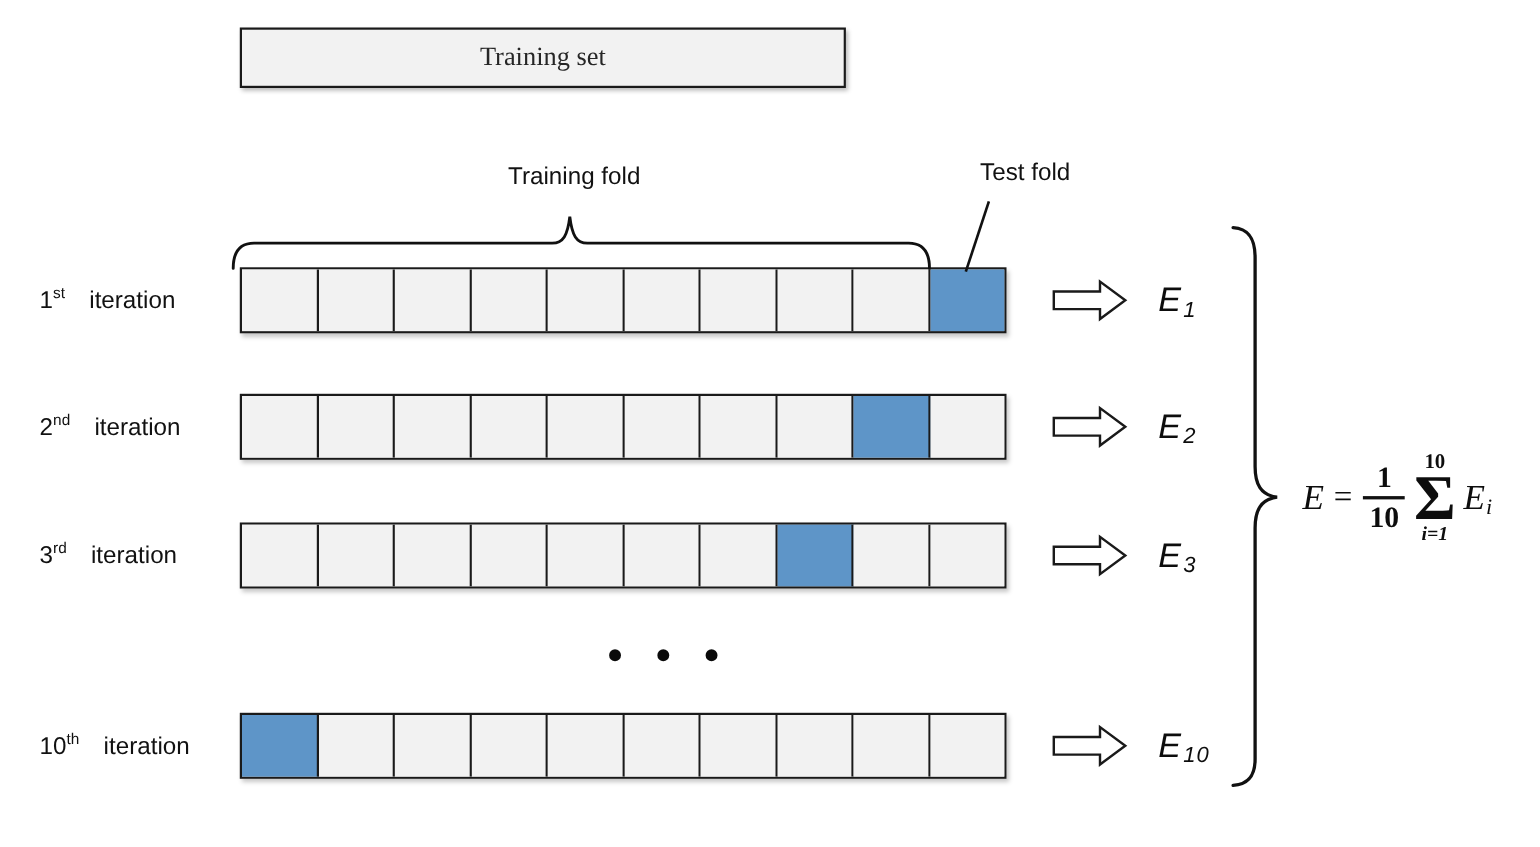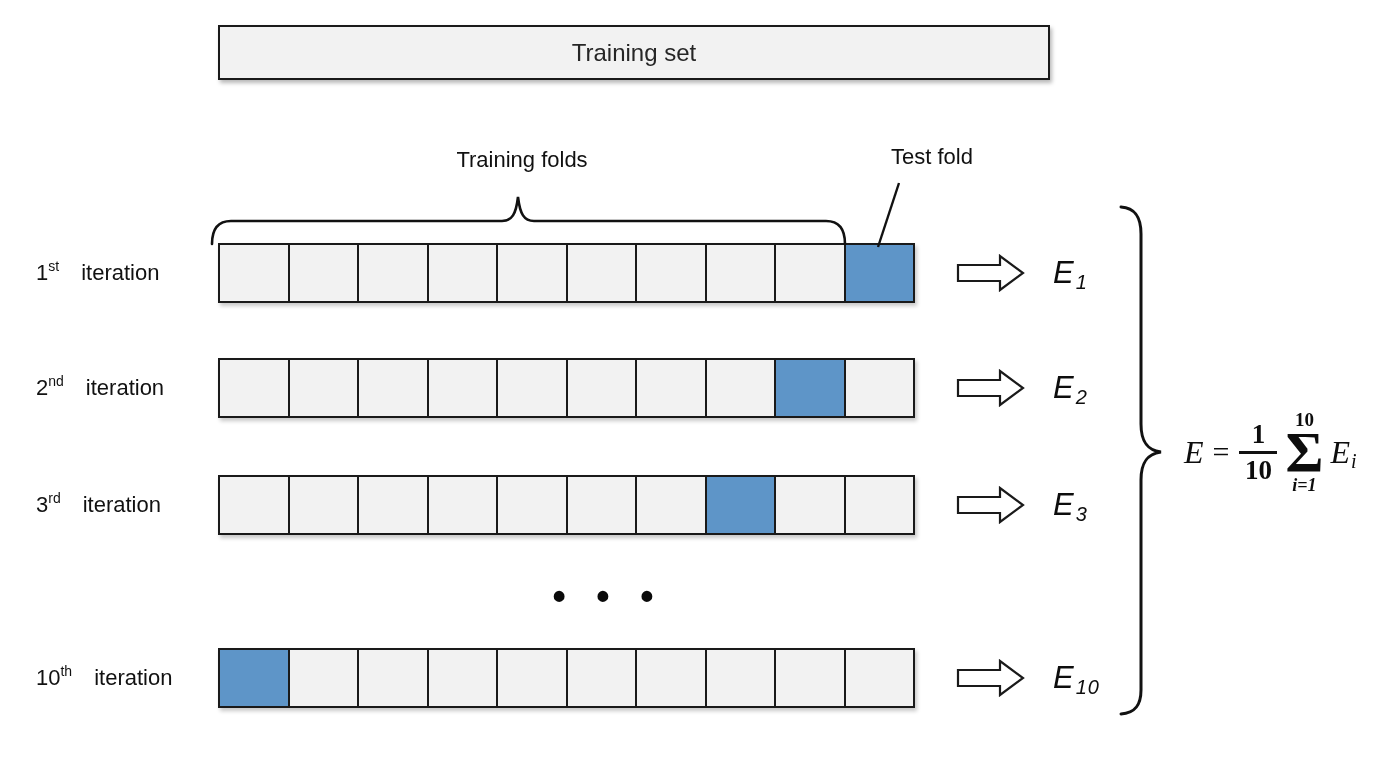--- a/index.html
+++ b/index.html
@@ -4,25 +4,25 @@
 <style>
   html,body { margin:0; padding:0; background:#ffffff; }
   .canvas {
     position:relative; width:1400px; height:770px; background:#ffffff;
     font-family:"Liberation Sans", sans-serif; color:#1a1a1a; overflow:hidden;
   }
   .abs { position:absolute; }
 
   
   .training-set-box {
-    left:218px; top:25px; width:832px; height:55px; box-sizing:border-box;
+    left:218px; top:25px; width:551px; height:55px; box-sizing:border-box;
     background:#f2f2f2; border:2px solid #1a1a1a;
     box-shadow:2px 3px 4px rgba(0,0,0,0.28);
     display:flex; align-items:center; justify-content:center;
-    font-size:24px; color:#262626;
+    font-size:24px; color:#262626;font-family:Liberation Serif, serif;
   }
 
   
   .training-folds-label { left:397px; top:147px; width:250px; text-align:center; font-size:22px; color:#111; }
   .test-fold-label { left:891px; top:144px; font-size:22px; color:#111; }
 
   
   .iter-row { left:0; width:1400px; height:60px; }
   .iter-label {
     position:absolute; left:36px; top:0; height:60px; display:flex; align-items:center;
@@ -74,21 +74,21 @@
 </style>
 </head>
 <body>
 
 <div class="canvas">
 
   <div class="abs training-set-box">
     <span>Training set</span>
   </div>
 
-  <div class="abs training-folds-label">Training folds</div>
+  <div class="abs training-folds-label">Training fold</div>
   <div class="abs test-fold-label">Test fold</div>
 
   <div class="abs iter-row" style="top:243px">
     <div class="iter-label">
       <span>1</span>
         <sup>st</sup>
         <span class="word">iteration</span>
     </div>
     <div class="fold-strip">
         <div class="fold-cell" style="background: rgb(242, 242, 242);"></div>

